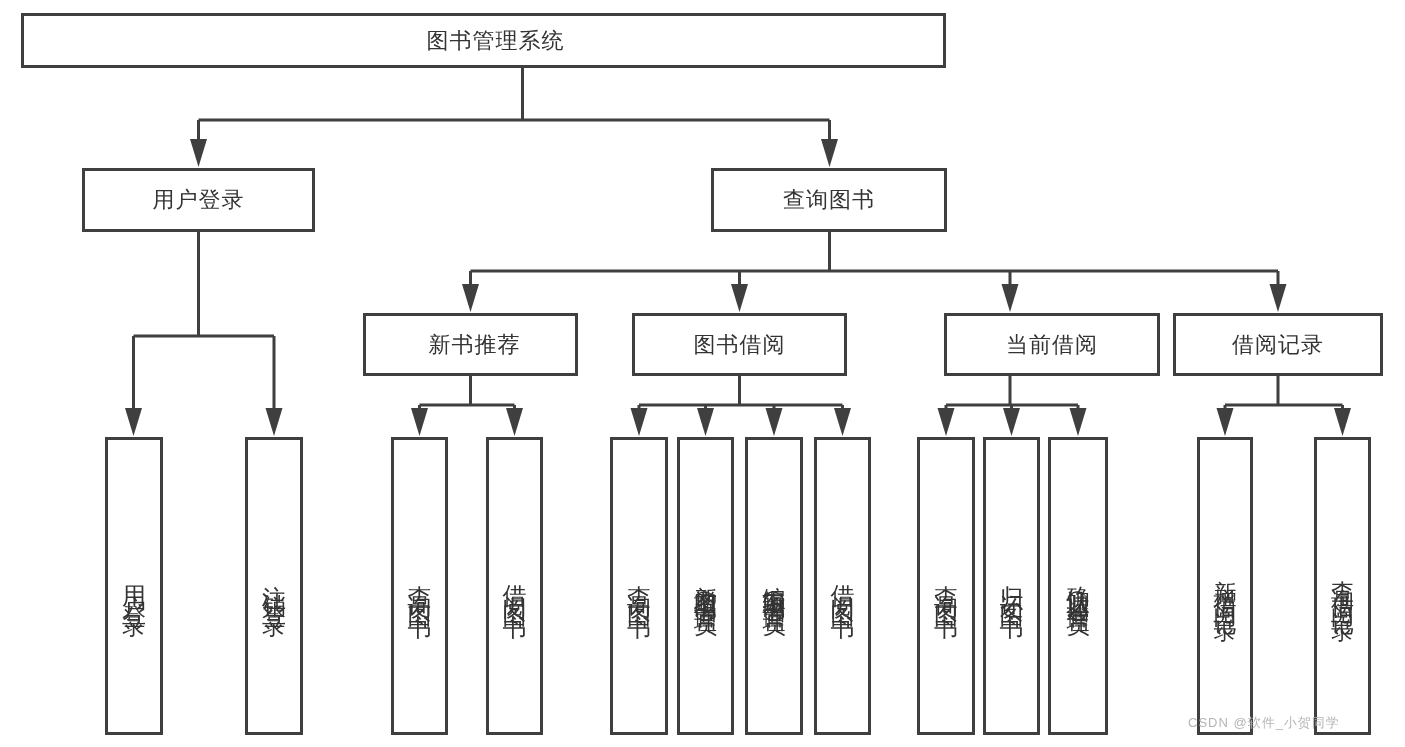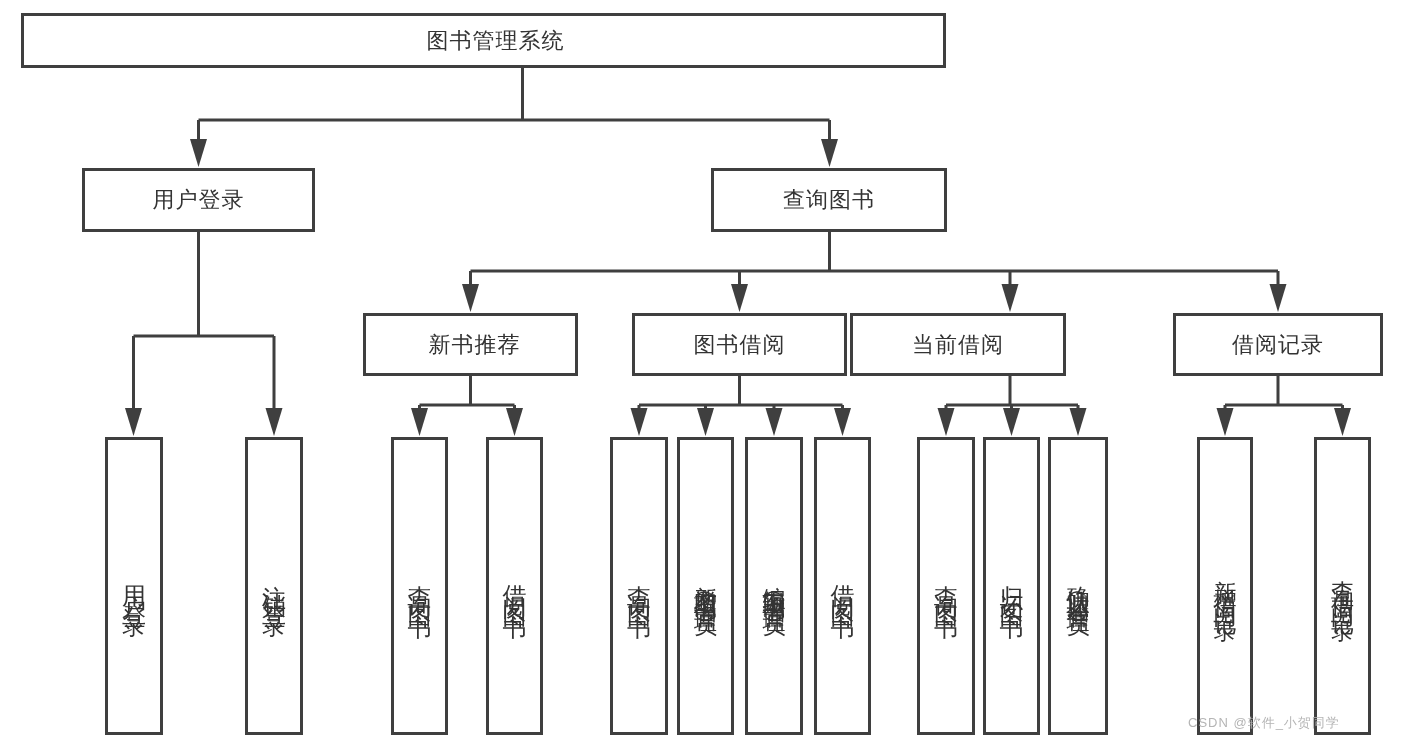--- a/index.html
+++ b/index.html
@@ -105,21 +105,21 @@
   <div class="hbox" style="left:711px;top:168px;width:236px;height:64px;">
     <span>查询图书</span>
   </div>
 
   <div class="hbox" style="left:363px;top:313px;width:215px;height:63px;padding-left:8px;">
     <span>新书推荐</span>
   </div>
   <div class="hbox" style="left:632px;top:313px;width:215px;height:63px;">
     <span>图书借阅</span>
   </div>
-  <div class="hbox" style="left:850px;top:313px;width:216px;height:63px;">
+  <div class="hbox" style="left:944px;top:313px;width:216px;height:63px;">
     <span>当前借阅</span>
   </div>
   <div class="hbox" style="left:1173px;top:313px;width:210px;height:63px;">
     <span>借阅记录</span>
   </div>
 
   <div class="vbox" style="left:105px;width:58px;">
     <span class="vlabel v4">用户登录</span>
   </div>
   <div class="vbox" style="left:245px;width:58px;">

